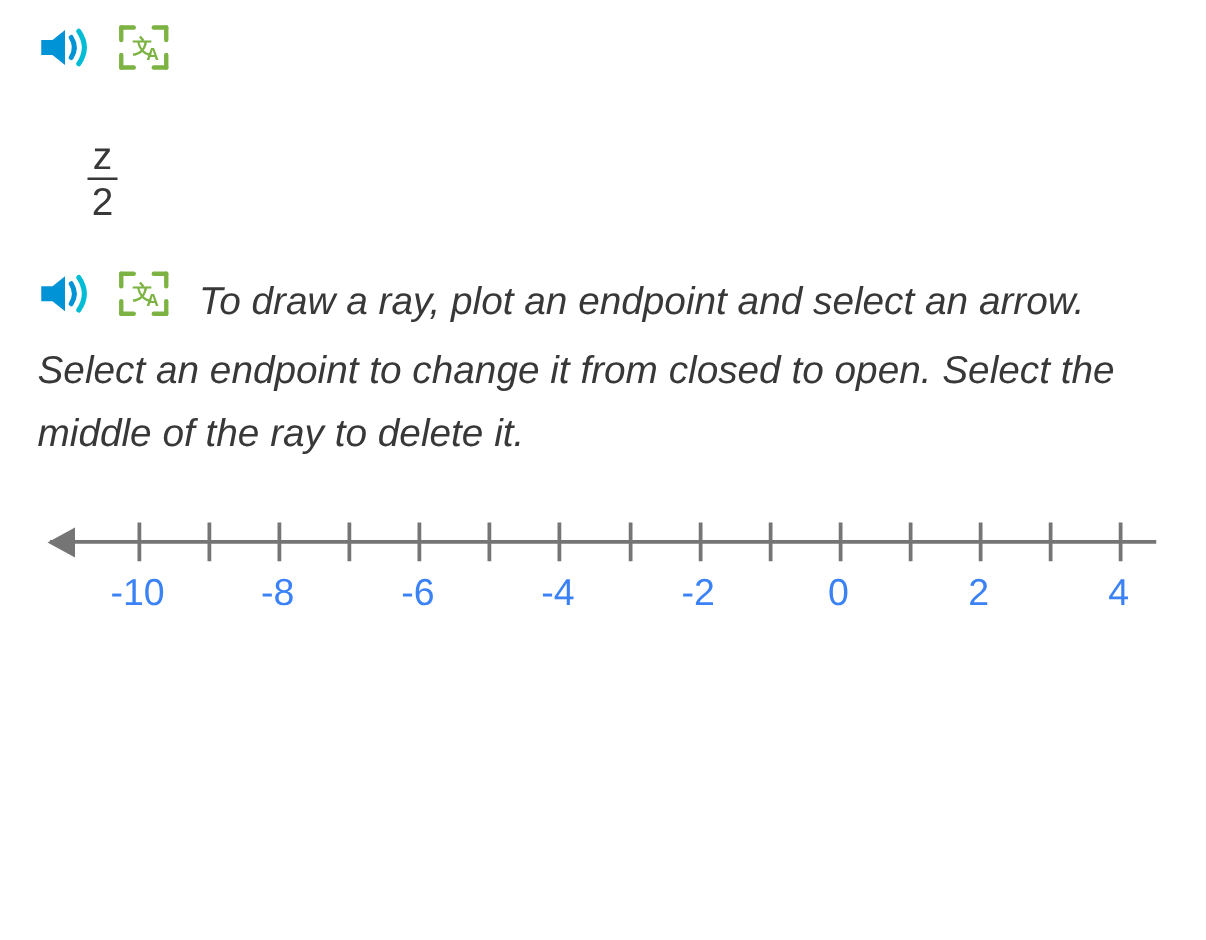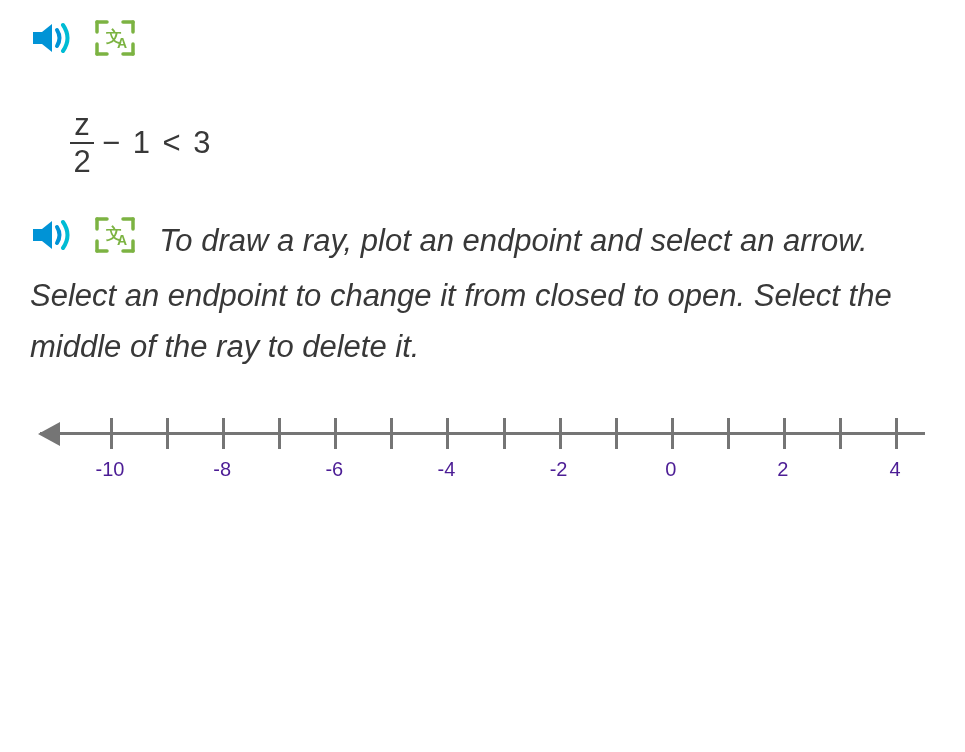--- a/index.html
+++ b/index.html
@@ -110,22 +110,22 @@
     .tick-minor {
       position: absolute;
       top: 8px;
       width: 3px;
       height: 31px;
       background: #757575;
     }
     .tick-label {
       position: absolute;
       top: 48px;
-      font-size: 20px;
-      color: #4c1d95;
+      font-size: 30px;
+      color: #3b82f6;
       transform: translateX(-50%);
     }
   </style>
 </head>
 <body>
 
 <div class="question-block">
   <span class="question-text">
     <span class="icon-group">
       <span class="speaker-icon">
@@ -151,21 +151,20 @@
       </span>
     </span>
   </span>
 </div>
 
 <div class="inequality">
   <span class="fraction">
     <span class="num">z</span>
     <span class="den">2</span>
   </span>
-  <span style="letter-spacing: 2px;">− 1 &lt; 3</span>
 </div>
 
 <div class="instruction-block">
   <span class="question-text">
     <span class="icon-group">
       <span class="speaker-icon">
         <svg width="44" height="36" viewBox="0 0 44 36">
           <path d="M 3 12 L 3 24 L 12 24 L 22 32 L 22 4 L 12 12 Z" fill="#0093d6"></path>
           <path d="M 27 10 Q 32 18 27 26" stroke="#0093d6" stroke-width="4" fill="none" stroke-linecap="round"></path>
           <path d="M 33 5 Q 42 18 33 31" stroke="#00bcd4" stroke-width="4" fill="none" stroke-linecap="round"></path>

